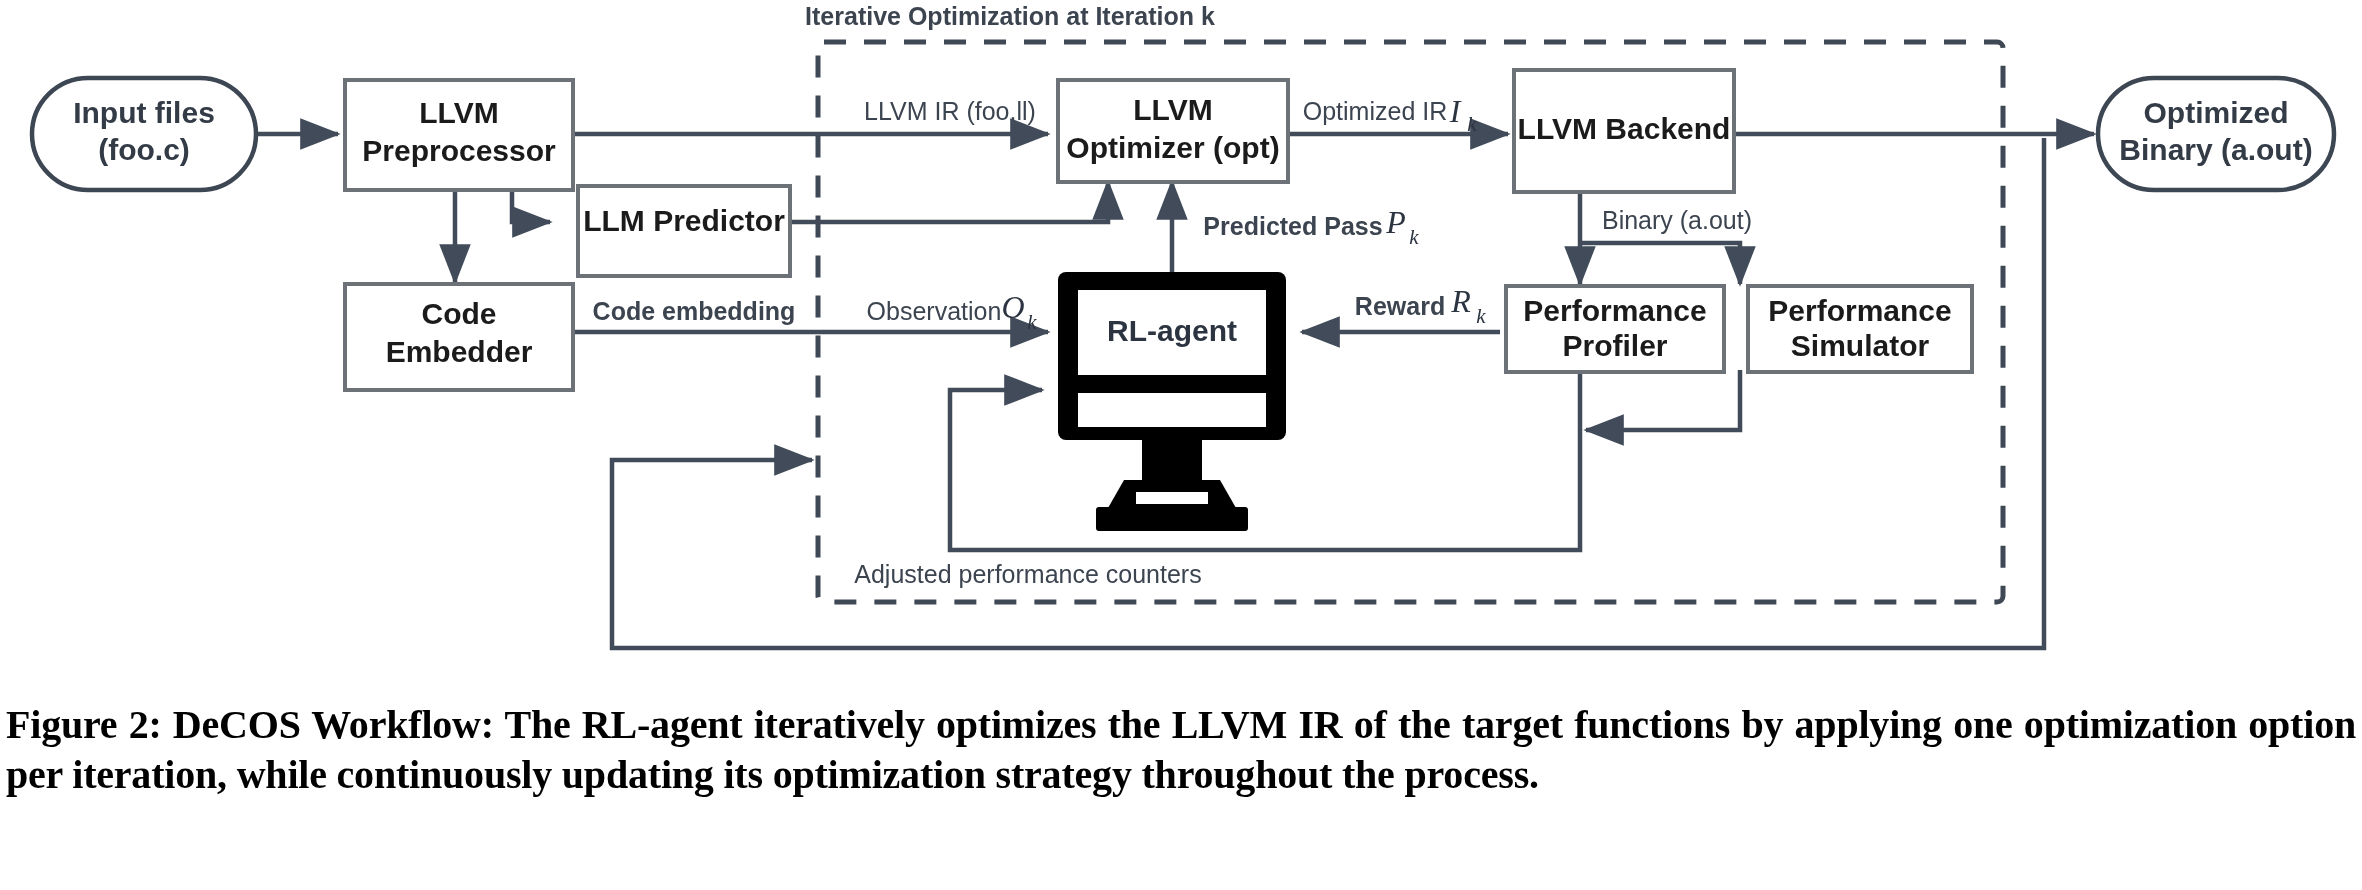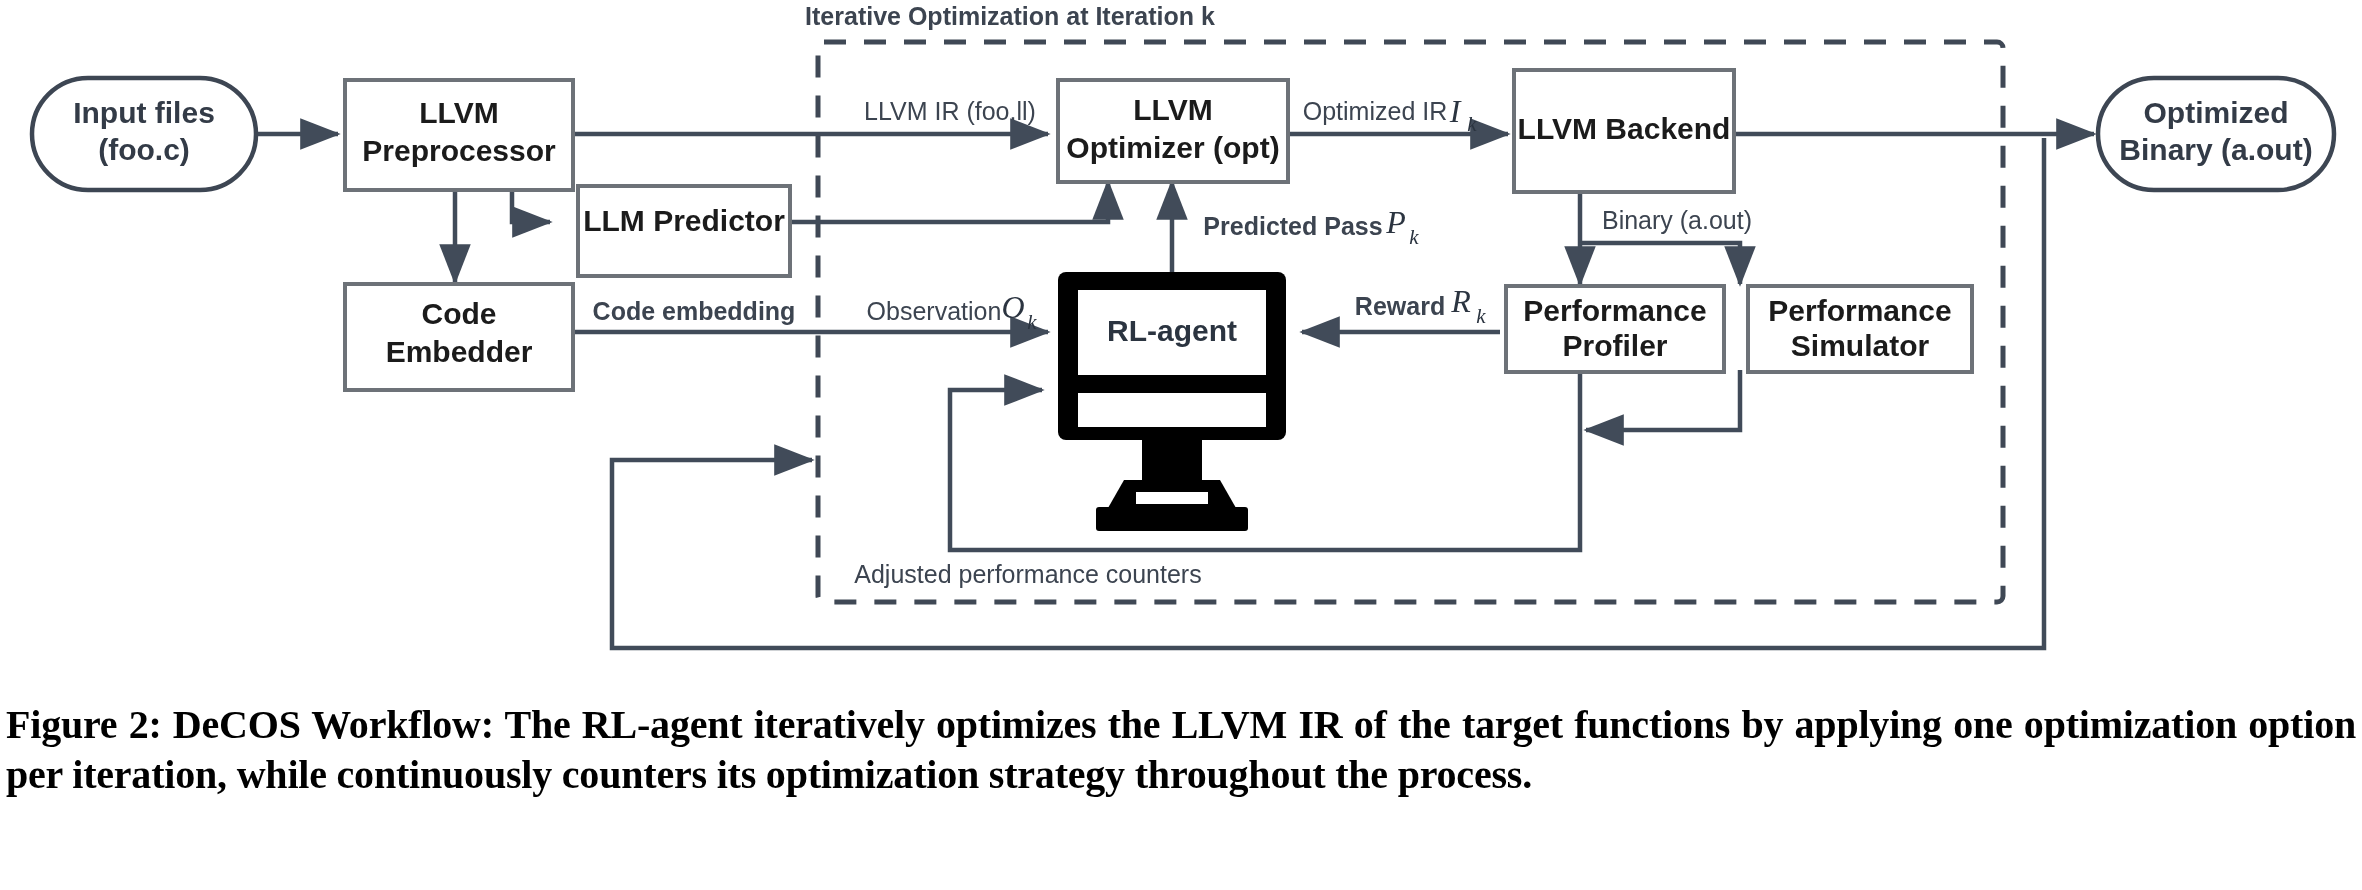--- a/index.html
+++ b/index.html
@@ -256,15 +256,15 @@
       <g>
         <text class="edge-label" x="934" y="313" text-anchor="middle">Observation</text>
         <text class="mathvar" x="1013" y="318" text-anchor="middle">O</text>
         <text class="mathsub" x="1032" y="329" text-anchor="middle">k</text>
       </g>
 
       <text class="edge-label" x="1028" y="576" text-anchor="middle">Adjusted performance counters</text>
     </g>
   </svg>
 
-  <div id="caption">Figure 2: DeCOS Workflow: The RL-agent iteratively optimizes the LLVM IR of the target functions by applying one optimization option per iteration, while continuously counters its optimization strategy throughout the process.</div>
+  <div id="caption">Figure 2: DeCOS Workflow: The RL-agent iteratively optimizes the LLVM IR of the target functions by applying one optimization option per iteration, while continuously updating its optimization strategy throughout the process.</div>
 
 </div>
 
 </body></html>

